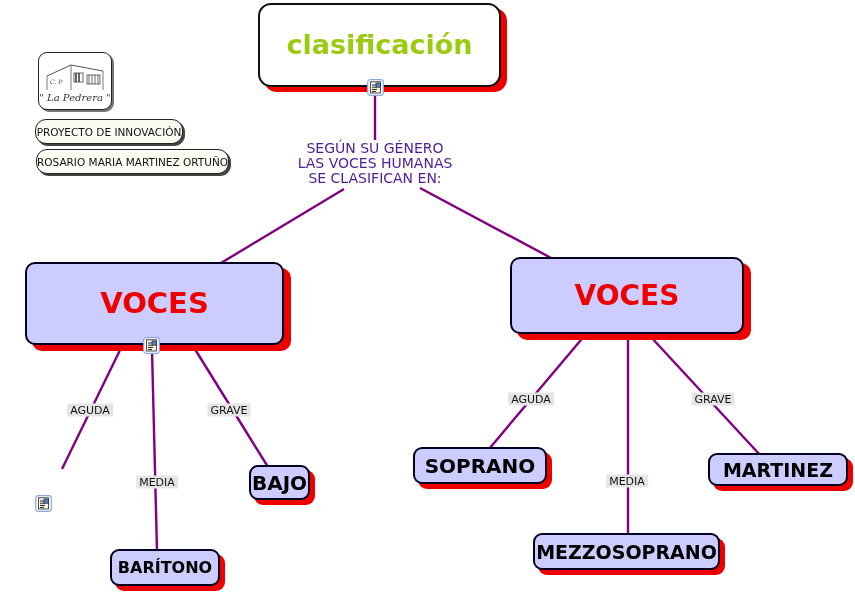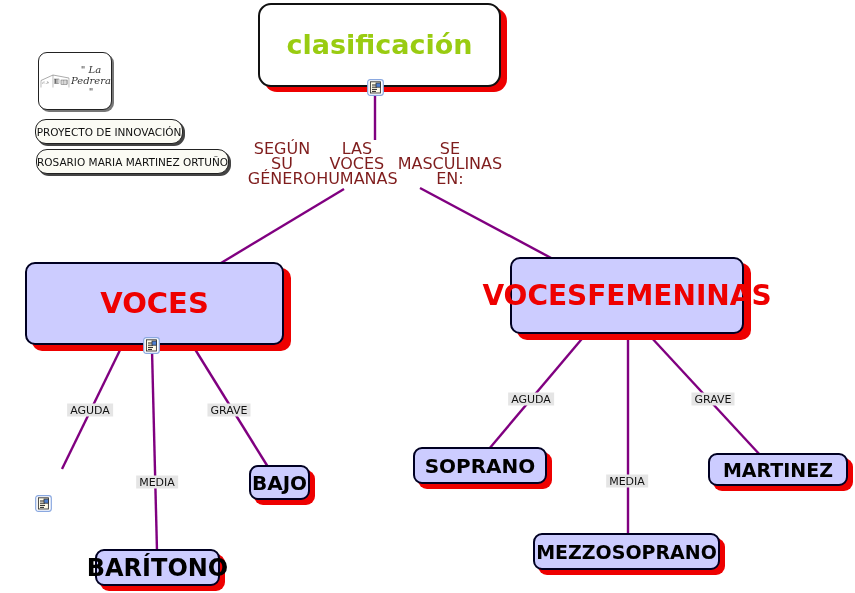--- a/index.html
+++ b/index.html
@@ -3,33 +3,33 @@
 <meta charset="utf-8">
 <style>
   html,body { margin:0; padding:0; background:#ffffff; }
   #canvas {
     position:relative; width:855px; height:593px; background:#ffffff; overflow:hidden;
     font-family:"DejaVu Sans","Liberation Sans",sans-serif;
   }
   #wires { position:absolute; left:0; top:0; width:855px; height:593px; }
   .connector { stroke:var(--c-line,#800080); stroke-width:2.4; fill:none; }
 
-  .node { position:absolute; box-sizing:border-box; display:flex; flex-direction:row;
+  .node { position:absolute; box-sizing:border-box; display:flex; flex-direction:column;
           align-items:center; justify-content:center; text-align:center; }
 
   .title-box { background:#ffffff; border:2px solid #111111; border-radius:13px;
                box-shadow:6px 5px 0 var(--c-red,#ee0000);
                color:var(--c-green,#99cc11); font-weight:bold; font-size:27px; line-height:34px; }
 
   .concept { background:var(--c-box_fill,#ccccff); border:2px solid #000022; border-radius:10px;
              box-shadow:7px 6px 0 var(--c-red,#ee0000); font-weight:bold; }
   .concept.major { color:var(--c-red,#ee0000); }
   .concept.leaf  { color:#000000; box-shadow:5px 5px 0 var(--c-red,#ee0000); border-radius:9px; }
 
-  .intro { color:#7f1d1d; font-size:16px; line-height:15px; }
+  .intro { color:#4c1d95; font-size:14px; line-height:15px; }
 
   .edge-label { position:absolute; transform:translate(-50%,-50%); background:#e5e5e5;
                 padding:0 3px; font-size:11px; color:#111111; white-space:nowrap; }
 
   .credit-box { background:#fbfbf4; border:1.5px solid #222222; border-radius:11px;
                 box-shadow:2px 2px 0 #444444; font-size:10.5px; color:#111111; white-space:nowrap; }
 
   .logo-box { background:#ffffff; border:1.5px solid #222222; border-radius:9px;
               box-shadow:2px 2px 0 #777777; }
   .logo-name { font-family:"DejaVu Serif","Liberation Serif",serif; font-style:italic;
@@ -80,53 +80,52 @@
   <svg class="res-icon" style="left:367px; top:79px;" viewBox="0 0 17 17">
     <rect x="0.7" y="0.7" width="15.6" height="15.6" rx="2.5" fill="#ffffff" stroke="#8aa8e0" stroke-width="1.2"></rect>
     <rect x="3.4" y="2.8" width="10" height="11.2" fill="#fffbe8" stroke="#333" stroke-width="0.9"></rect>
     <path d="M5 6 h5 M5 8.2 h5 M5 10.4 h5 M5 12.4 h4" stroke="#222" stroke-width="1"></path>
     <rect x="9" y="4" width="4.4" height="4.2" fill="#4d7fd0" stroke="#333" stroke-width="0.8"></rect>
   </svg>
 
   <div class="node intro" style="left:285px; top:139px; width:180px; height:48px;">
     <div>SEGÚN SU GÉNERO</div>
     <div>LAS VOCES HUMANAS</div>
-    <div>SE MASCULINAS EN:</div>
+    <div>SE CLASIFICAN EN:</div>
   </div>
 
   <div class="node concept major" style="left:25px; top:262px; width:259px; height:83px; font-size:29px; line-height:37px;">
     <div>VOCES</div>
   </div>
   <svg class="res-icon" style="left:143px; top:337px;" viewBox="0 0 17 17">
     <rect x="0.7" y="0.7" width="15.6" height="15.6" rx="2.5" fill="#ffffff" stroke="#8aa8e0" stroke-width="1.2"></rect>
     <rect x="3.4" y="2.8" width="10" height="11.2" fill="#fffbe8" stroke="#333" stroke-width="0.9"></rect>
     <path d="M5 6 h5 M5 8.2 h5 M5 10.4 h5 M5 12.4 h4" stroke="#222" stroke-width="1"></path>
     <rect x="9" y="4" width="4.4" height="4.2" fill="#4d7fd0" stroke="#333" stroke-width="0.8"></rect>
   </svg>
 
   <div class="node concept major" style="left:510px; top:257px; width:234px; height:77px; font-size:28px; line-height:35px;">
     <div>VOCES</div>
-    <div>FEMENINAS</div>
   </div>
 
   <div class="edge-label" style="left:90px; top:410px;">AGUDA</div>
   <div class="edge-label" style="left:157px; top:482px;">MEDIA</div>
   <div class="edge-label" style="left:229px; top:410px;">GRAVE</div>
   <div class="edge-label" style="left:531px; top:399px;">AGUDA</div>
   <div class="edge-label" style="left:627px; top:481px;">MEDIA</div>
   <div class="edge-label" style="left:713px; top:399px;">GRAVE</div>
 
   <svg class="res-icon" style="left:35px; top:495px;" viewBox="0 0 17 17">
     <rect x="0.7" y="0.7" width="15.6" height="15.6" rx="2.5" fill="#ffffff" stroke="#8aa8e0" stroke-width="1.2"></rect>
     <rect x="3.4" y="2.8" width="10" height="11.2" fill="#fffbe8" stroke="#333" stroke-width="0.9"></rect>
     <path d="M5 6 h5 M5 8.2 h5 M5 10.4 h5 M5 12.4 h4" stroke="#222" stroke-width="1"></path>
     <rect x="9" y="4" width="4.4" height="4.2" fill="#4d7fd0" stroke="#333" stroke-width="0.8"></rect>
   </svg>
 
-  <div class="node concept leaf" style="left:95px; top:549px; width:125px; height:37px; font-size:24px;">
+  <div class="node concept leaf" style="left:110px; top:549px; width:110px; height:37px; font-size:16px;">
     <span>BARÍTONO</span>
   </div>
 
   <div class="node concept leaf" style="left:249px; top:465px; width:61px; height:35px; font-size:20px;">
     <span>BAJO</span>
   </div>
 
   <div class="node concept leaf" style="left:413px; top:447px; width:134px; height:37px; font-size:20px;border-radius:9px;">
     <span>SOPRANO</span>
   </div>

